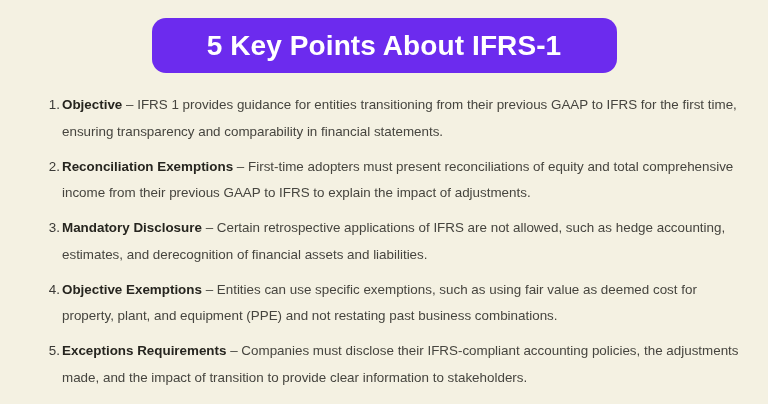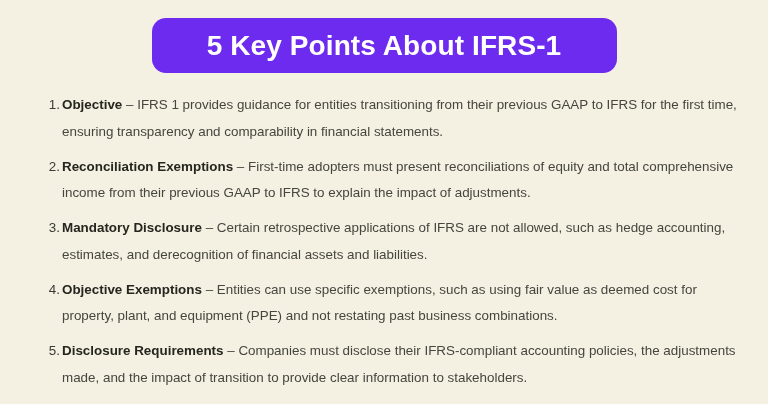--- a/index.html
+++ b/index.html
@@ -108,17 +108,17 @@
       <li class="point-row">
         <span class="point-num">3.</span>
         <span class="point-body"><span class="point-term">Mandatory Disclosure</span><span class="point-dash"> – </span><span class="point-text">Certain retrospective applications of IFRS are not allowed, such as hedge accounting, estimates, and derecognition of financial assets and liabilities.</span></span>
       </li>
       <li class="point-row">
         <span class="point-num">4.</span>
         <span class="point-body"><span class="point-term">Objective Exemptions</span><span class="point-dash"> – </span><span class="point-text">Entities can use specific exemptions, such as using fair value as deemed cost for property, plant, and equipment (PPE) and not restating past business combinations.</span></span>
       </li>
       <li class="point-row">
         <span class="point-num">5.</span>
-        <span class="point-body"><span class="point-term">Disclosure Requirements</span><span class="point-dash"> – </span><span class="point-text">Companies must disclose their IFRS-compliant accounting policies, the adjustments made, and the impact of transition to provide clear information to stakeholders.</span></span>
+        <span class="point-body"><span class="point-term">Exceptions Requirements</span><span class="point-dash"> – </span><span class="point-text">Companies must disclose their IFRS-compliant accounting policies, the adjustments made, and the impact of transition to provide clear information to stakeholders.</span></span>
       </li>
     </ol>
 
 </div>
 
 </body></html>

